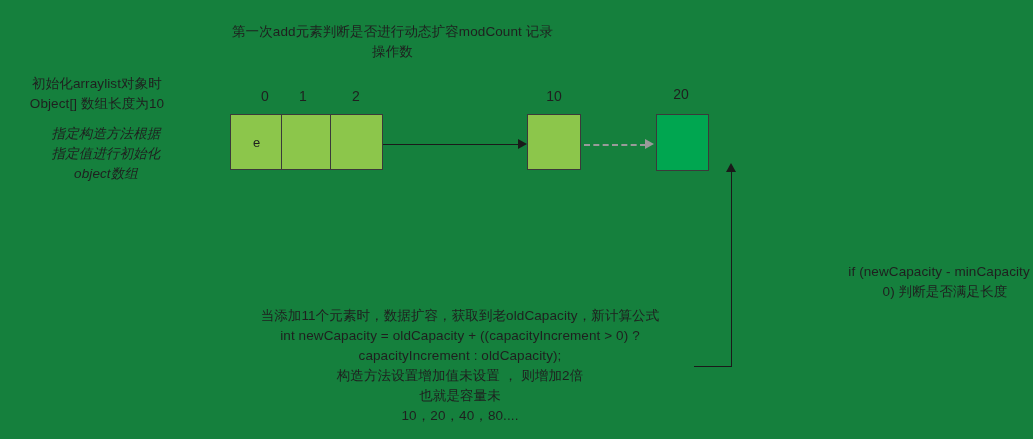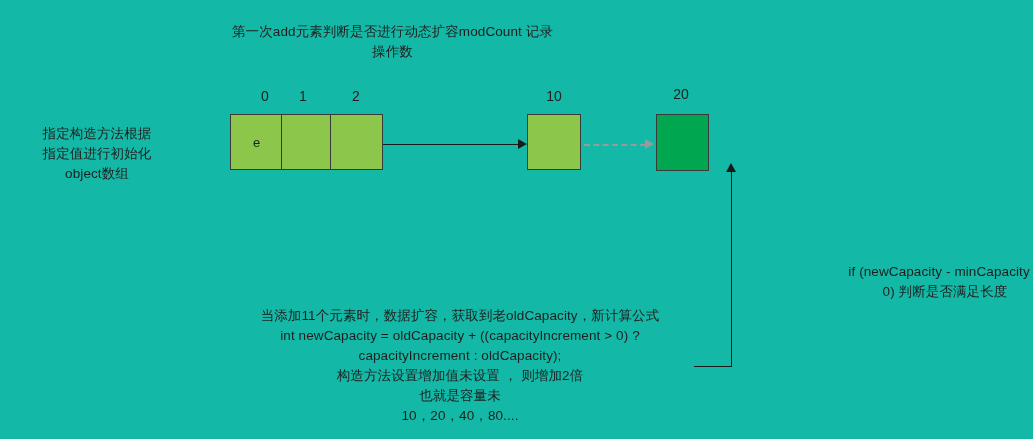--- a/index.html
+++ b/index.html
@@ -8,21 +8,21 @@
     background: #ffffff;
   }
   body {
     font-family: "Liberation Sans", "DejaVu Sans", sans-serif;
     color: #1a1a1a;
   }
   #canvas {
     position: relative;
     width: 1033px;
     height: 439px;
-    background: #14b8a6;
+    background: #15803d;
     overflow: hidden;
   }
   .txt {
     position: absolute;
     font-size: 13.5px;
     line-height: 20px;
     color: #1f1f1f;
     white-space: pre-line;
     letter-spacing: 0.1px;
   }
@@ -35,23 +35,24 @@
     width: 375px;
   }
 
   
   #left-note-1 {
     left: 2px;
     top: 74px;
     width: 190px;
   }
   #left-note-2 {
-    left: 2px;
+    left: 11px;
     top: 124px;
     width: 190px;
+    font-style: italic;
   }
 
   
   #right-note-1 {
     left: 742px;
     top: 108px;
     width: 285px;
   }
   #right-note-2 {
     left: 820px;
@@ -134,20 +135,22 @@
   }
 </style>
 </head>
 <body>
 
 <div id="canvas">
 
   <div class="txt center" id="title-block">第一次add元素判断是否进行动态扩容modCount 记录
 操作数</div>
 
+  <div class="txt center" id="left-note-1">初始化arraylist对象时
+Object[] 数组长度为10</div>
 
   <div class="txt center" id="left-note-2">指定构造方法根据
 指定值进行初始化
 object数组</div>
 
   <div class="idx" style="left:253px; top:88px;">0</div>
   <div class="idx" style="left:291px; top:88px;">1</div>
   <div class="idx" style="left:344px; top:88px;">2</div>
   <div class="idx" style="left:526px; top:88px;margin-left:16px;">10</div>
   <div class="idx" style="left:669px; top:86px;">20</div>

